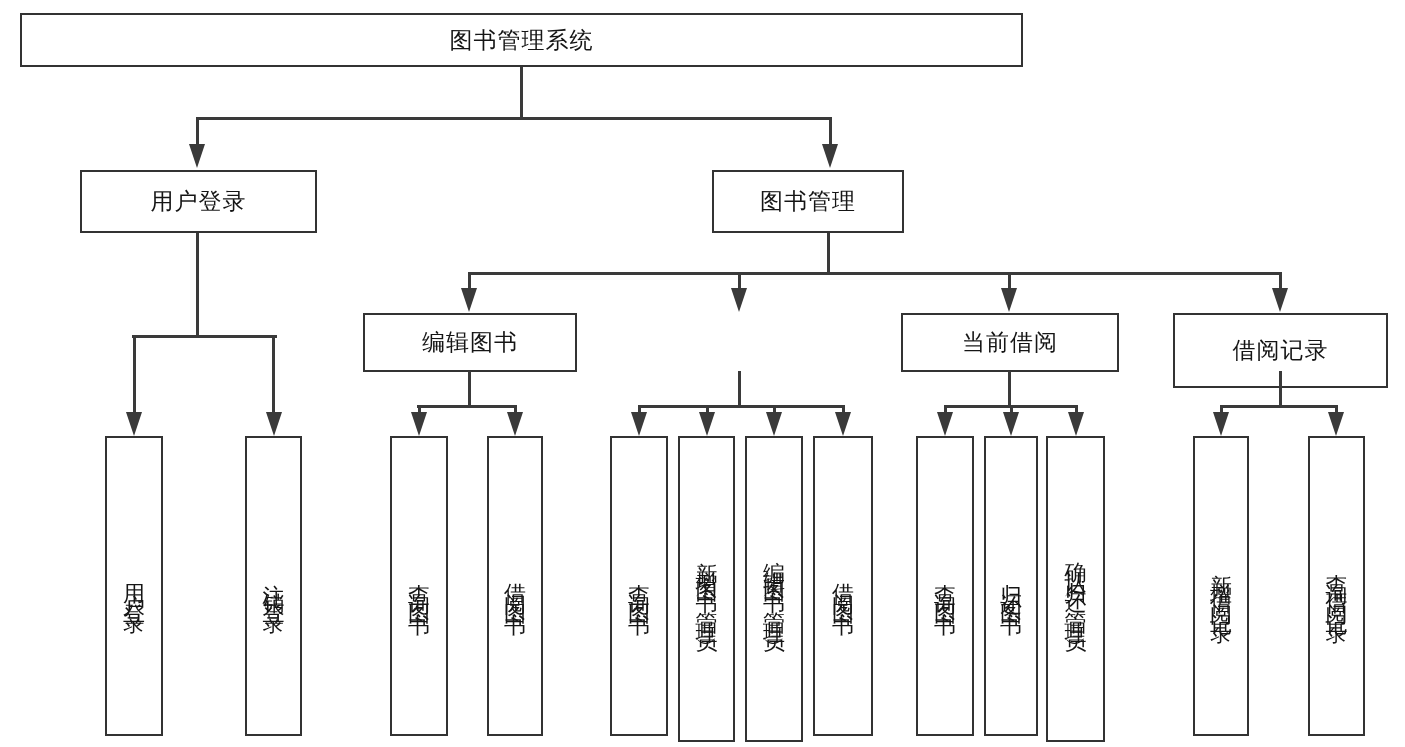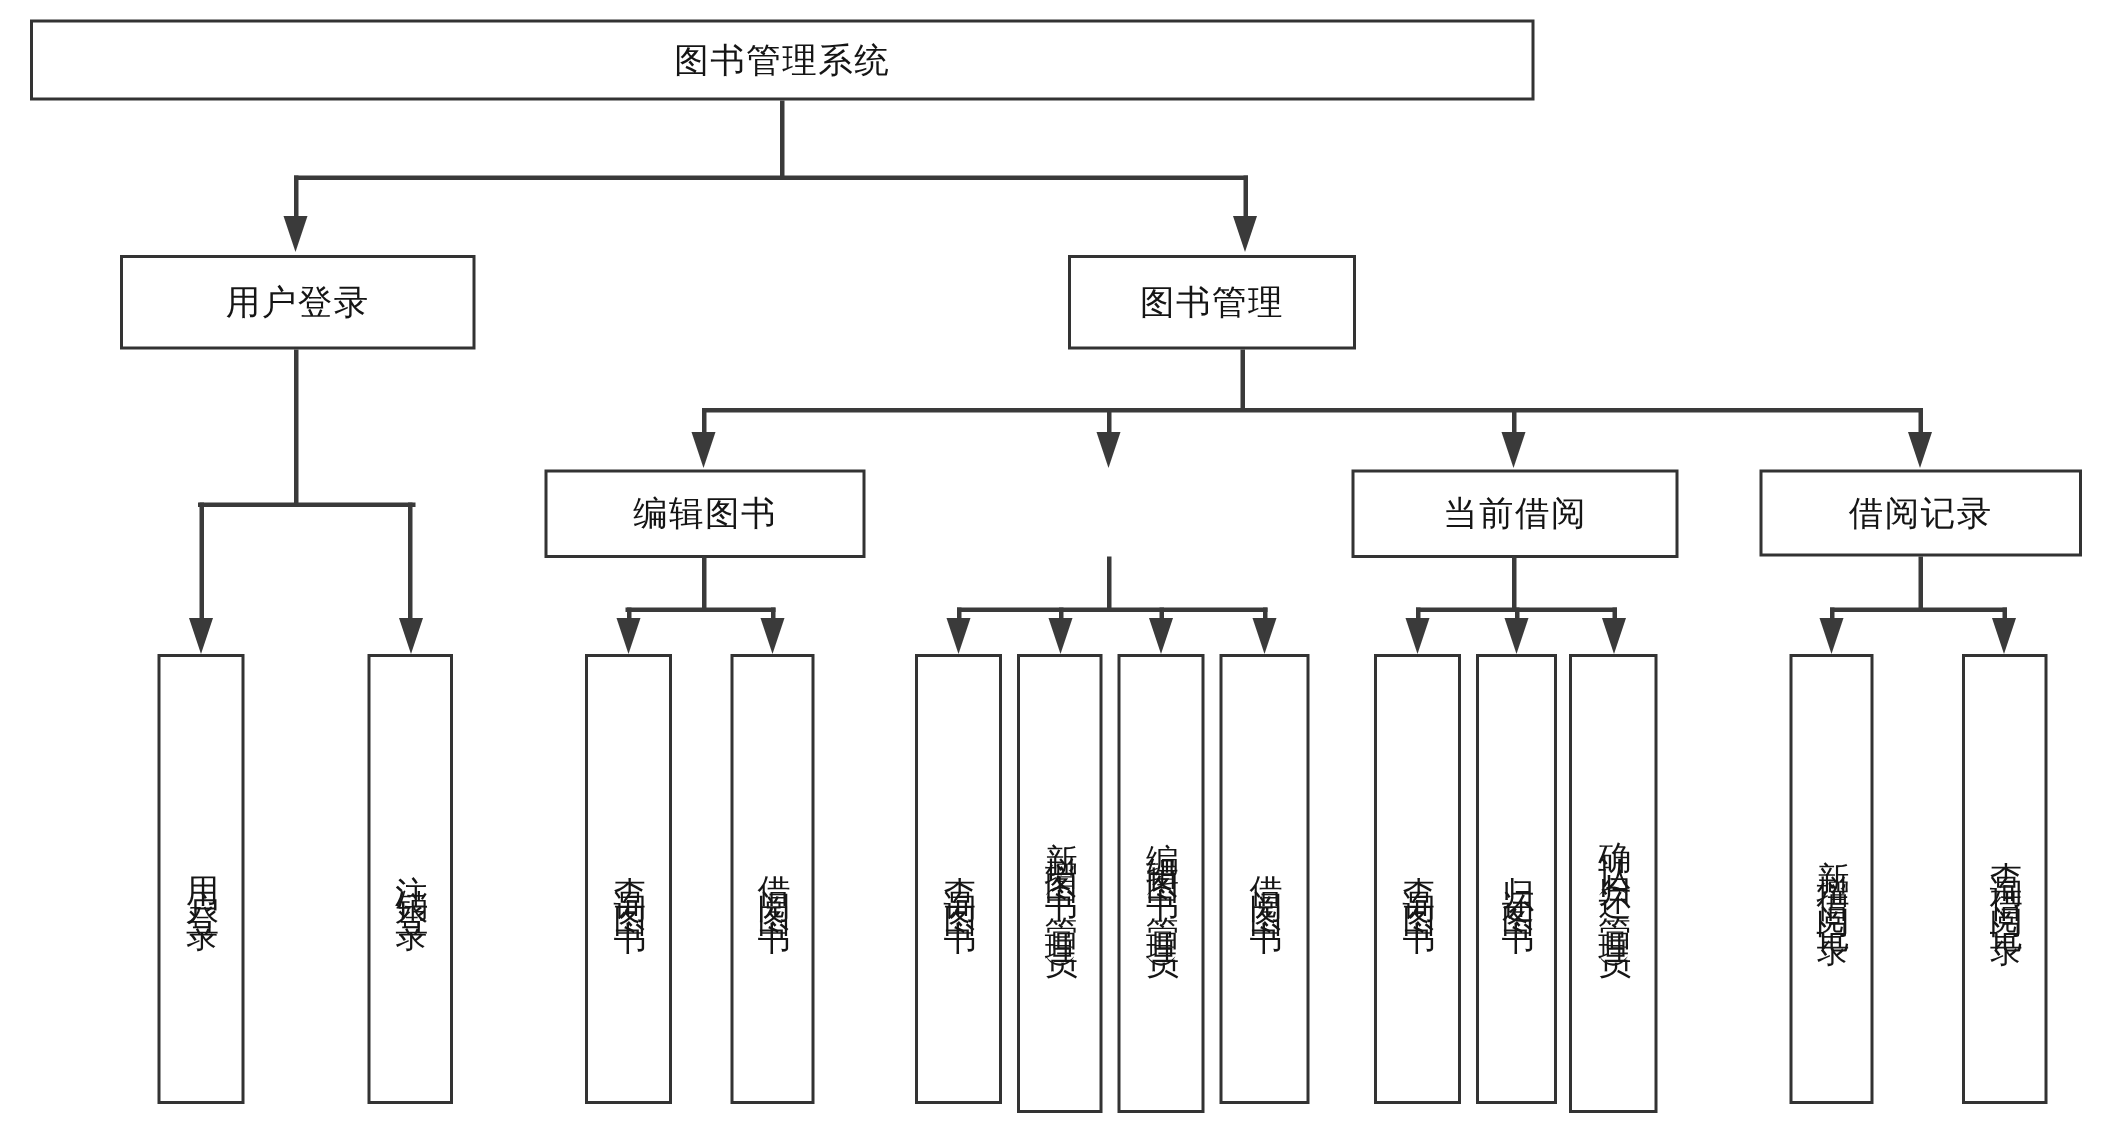--- a/index.html
+++ b/index.html
@@ -65,21 +65,21 @@
   <div class="ah" style="left:1001px;top:288px;"></div>
   <div class="lv" style="left:1279px;top:272px;height:18px;"></div>
   <div class="ah" style="left:1272px;top:288px;"></div>
 
   <div class="hbox" style="left:363px;top:313px;width:214px;height:59px;">
     <span>编辑图书</span>
   </div>
   <div class="hbox" style="left:901px;top:313px;width:218px;height:59px;text-align:right;">
     <span>当前借阅</span>
   </div>
-  <div class="hbox" style="left:1173px;top:313px;width:215px;height:58px;">
+  <div class="hbox" style="left:1173px;top:313px;width:215px;height:75px;">
     <span>借阅记录</span>
   </div>
 
   <div class="lv" style="left:468px;top:371px;height:36px;"></div>
   <div class="lh" style="left:417px;top:405px;width:100px;"></div>
   <div class="lv" style="left:418px;top:405px;height:10px;"></div>
   <div class="ah" style="left:411px;top:412px;"></div>
   <div class="lv" style="left:514px;top:405px;height:10px;"></div>
   <div class="ah" style="left:507px;top:412px;"></div>
 

